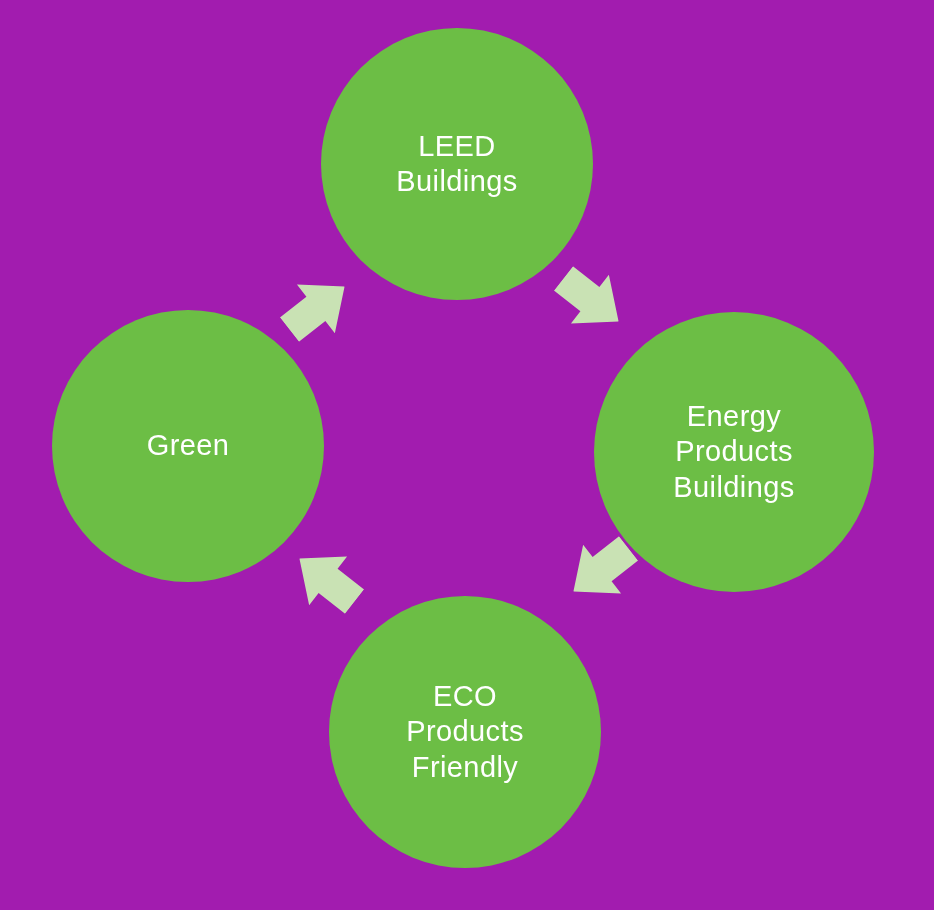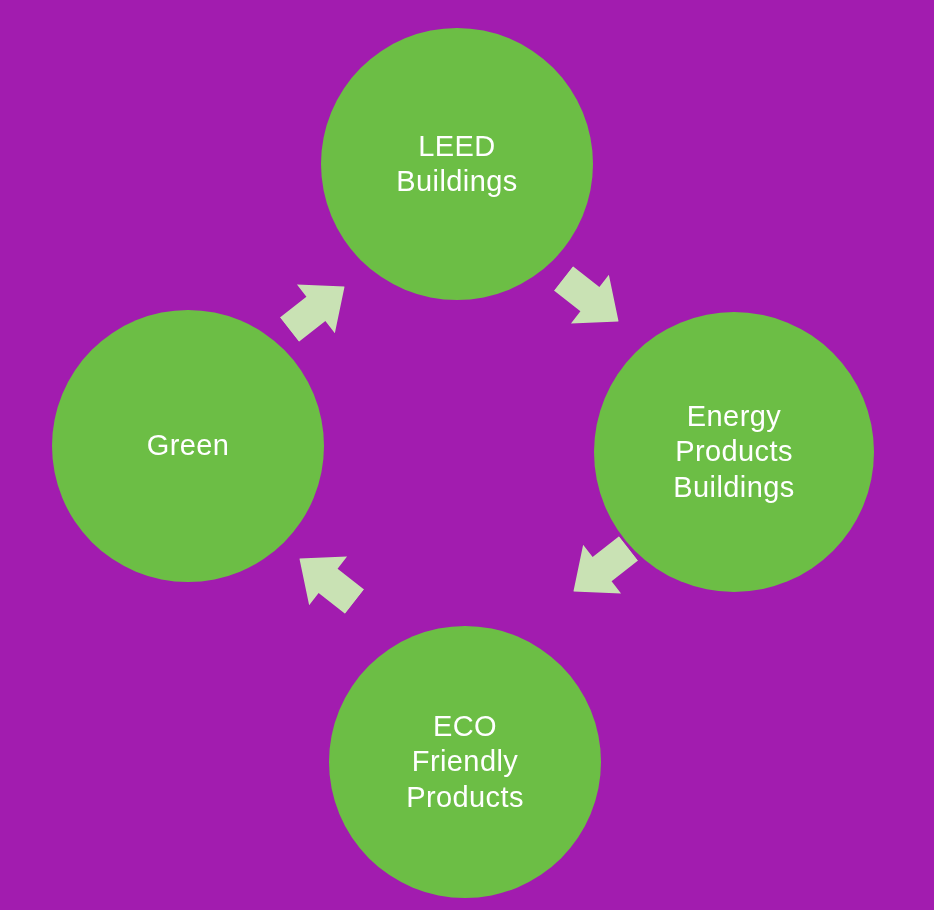--- a/index.html
+++ b/index.html
@@ -29,21 +29,21 @@
     color: #ffffff;
     font-size: 29px;
     font-weight: 400;
     letter-spacing: 0.4px;
     line-height: 1.22;
     text-align: center;
   }
   .node-label span { display: block; }
   .node-top    { left: 321px; top: 28px;  }
   .node-right  { left: 594px; top: 312px; width: 280px; height: 280px; }
-  .node-bottom { left: 329px; top: 626px; }
+  .node-bottom { left: 329px; top: 596px; }
   .node-left   { left: 52px;  top: 310px; }
   .cycle-arrow {
     position: absolute;
     width: 70px;
     height: 70px;
   }
   .cycle-arrow svg { width: 100%; height: 100%; display: block; }
   .arrow-top-right    { left: 556px; top: 265px; transform: rotate(38deg); }
   .arrow-bottom-right { left: 566px; top: 535px; transform: rotate(142deg); }
   .arrow-bottom-left  { left: 292px; top: 545px; transform: rotate(218deg); }
@@ -65,22 +65,22 @@
     <div class="node-label">
       <span>Energy</span>
       <span>Products</span>
       <span>Buildings</span>
     </div>
   </div>
 
   <div class="node node-bottom">
     <div class="node-label">
       <span>ECO</span>
+      <span>Products</span>
       <span>Friendly</span>
-      <span>Products</span>
     </div>
   </div>
 
   <div class="node node-left">
     <div class="node-label">
       <span>Green</span>
     </div>
   </div>
 
   <div class="cycle-arrow arrow-top-right">

